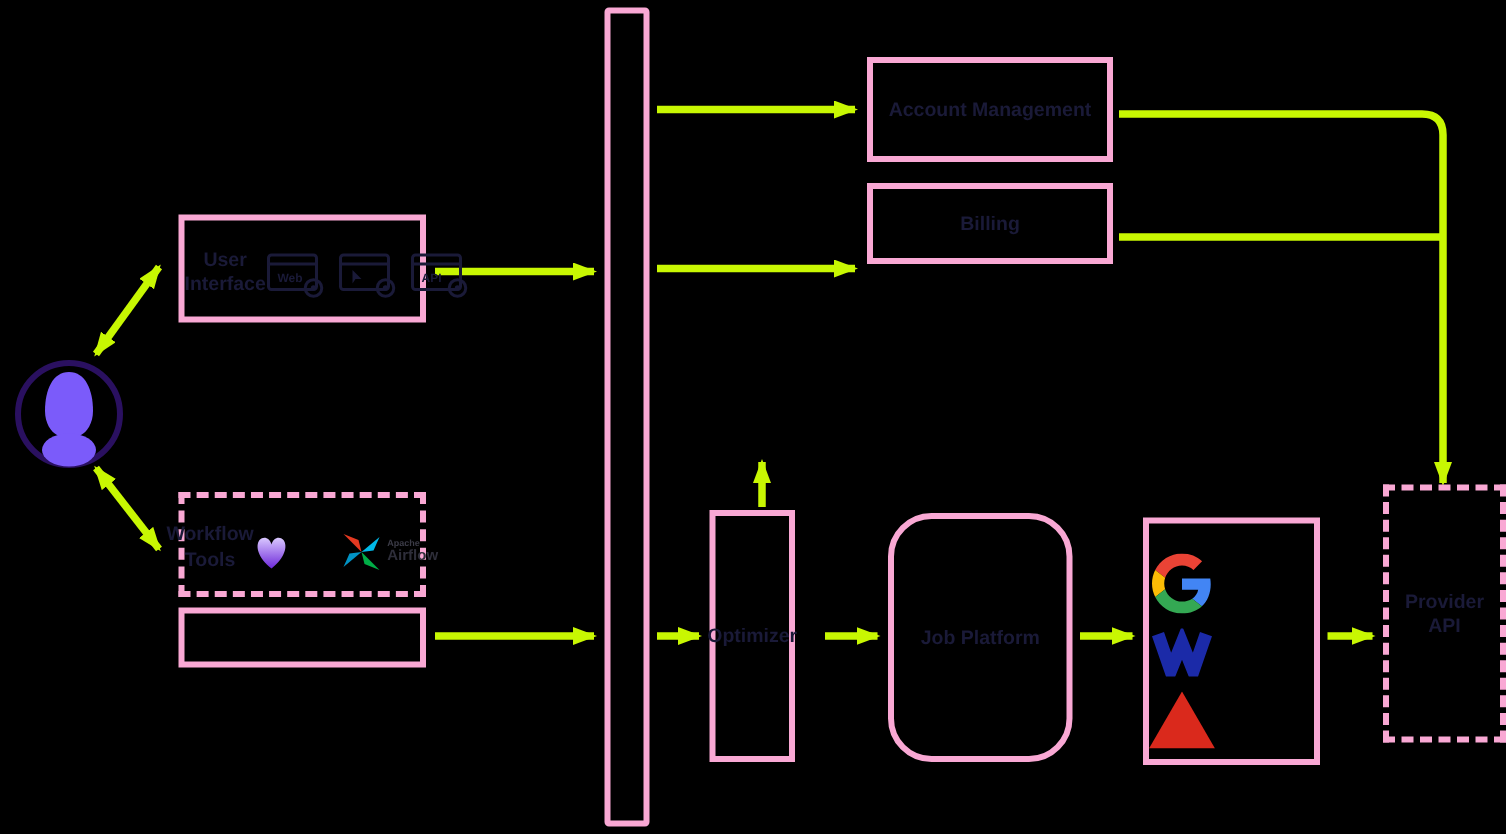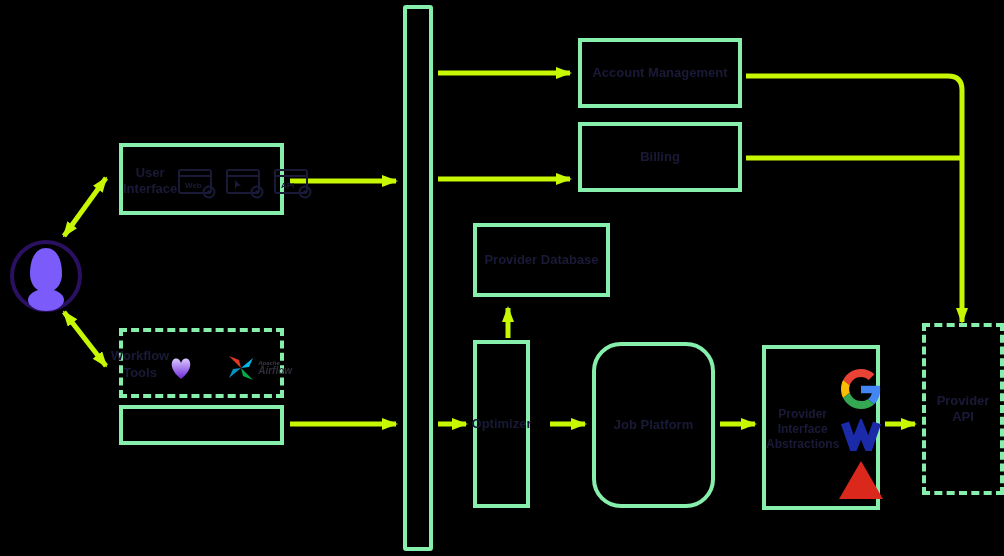--- a/index.html
+++ b/index.html
@@ -1,26 +1,26 @@
 <!DOCTYPE html>
 <html><head>
 <meta charset="utf-8">
 <style>
   html,body{margin:0;padding:0;background:#000;}
   .stage{position:relative;width:1004px;height:556px;background:#000;overflow:hidden;
          font-family:"Liberation Sans", sans-serif;}
-  .box{position:absolute;box-sizing:border-box;border:4px solid #86efac;
+  .box{position:absolute;box-sizing:border-box;border:4px solid #f9a8d4;
        display:flex;align-items:center;justify-content:center;background:transparent;}
   .box.dashed{border-style:dashed;justify-content:center;}
   .title{font-weight:700;font-size:13px;color:#1A1A38;text-align:center;line-height:1.25;}
   .title.small{font-size:12px;}
   .col{flex-direction:row;justify-content:flex-start;}
   .arrows{position:absolute;left:0;top:0;width:1004px;height:556px;pointer-events:none;}
   .iconrow{display:flex;gap:8px;margin-top:4px;align-items:flex-start;justify-content:center;}
-  .logorow{display:flex;gap:34px;margin-top:6px;align-items:center;justify-content:center;width:100%;font-style:italic;}
+  .logorow{display:flex;gap:34px;margin-top:6px;align-items:center;justify-content:center;width:100%;}
   .airflow{display:flex;align-items:center;gap:3px;}
   .airflow-text{display:flex;flex-direction:column;line-height:1;}
   .airflow-text .t1{font-size:6px;color:#3B3B47;font-weight:700;}
   .airflow-text .t2{font-size:10px;color:#2E2E3A;font-weight:700;}
   .stacklogos{display:flex;flex-direction:column;align-items:center;gap:10px;margin-top:8px;}
 </style>
 </head>
 <body>
 
 <div class="stage">
@@ -113,41 +113,34 @@
   </div>
 
   <div class="box" style="left:403px;top:5px;width:30px;height:546px;border-radius:3px;">
     <div class="title"></div>
   </div>
 
   <div class="box" style="left:578px;top:38px;width:164px;height:70px;">
     <div class="title">Account Management</div>
   </div>
 
-  <div class="box" style="left:578px;top:122px;width:164px;height:70px;">
+  <div class="box" style="left:578px;top:122px;width:164px;height:54px;">
     <div class="title">Billing</div>
   </div>
 
-  <div class="box" style="left:473px;top:223px;width:137px;height:74px;">
-    <div class="title">Provider Database</div>
-  </div>
 
   <div class="box" style="left:473px;top:340px;width:57px;height:168px;">
     <div class="title">Optimizer</div>
   </div>
 
   <div class="box" style="left:592px;top:342px;width:123px;height:166px;border-radius:29px;">
     <div class="title">Job Platform</div>
   </div>
 
   <div class="box col" style="left:762px;top:345px;width:118px;height:165px;padding-top:4px;">
-    <div class="title small">
-      <span>Provider Interface</span><br>
-      <span>Abstractions</span>
-    </div>
     <div class="stacklogos">
       <svg width="40" height="40" viewBox="0 0 48 48">
         <path fill="#EA4335" d="M24 9.5c3.54 0 6.71 1.22 9.21 3.6l6.85-6.85C35.9 2.38 30.47 0 24 0 14.62 0 6.51 5.38 2.56 13.22l7.98 6.19C12.43 13.72 17.74 9.5 24 9.5z"></path>
         <path fill="#4285F4" d="M46.98 24.55c0-1.57-.15-3.09-.38-4.55H24v9.02h12.94c-.58 2.96-2.26 5.48-4.78 7.18l7.73 6c4.51-4.18 7.09-10.36 7.09-17.65z"></path>
         <path fill="#FBBC05" d="M10.53 28.59c-.48-1.45-.76-2.99-.76-4.59s.27-3.14.76-4.59l-7.98-6.19C.92 16.46 0 20.12 0 24c0 3.88.92 7.54 2.56 10.78l7.97-6.19z"></path>
         <path fill="#34A853" d="M24 48c6.48 0 11.93-2.13 15.89-5.81l-7.73-6c-2.15 1.45-4.92 2.3-8.16 2.3-6.26 0-11.57-4.22-13.47-9.91l-7.98 6.19C6.51 42.62 14.62 48 24 48z"></path>
       </svg>
       <svg width="44" height="32" viewBox="0 0 44 34">
         <path d="M5 4 L14 30 L22 10 L30 30 L39 4" fill="none" stroke="#1B2AA8" stroke-width="9" stroke-linejoin="miter"></path>
       </svg>

